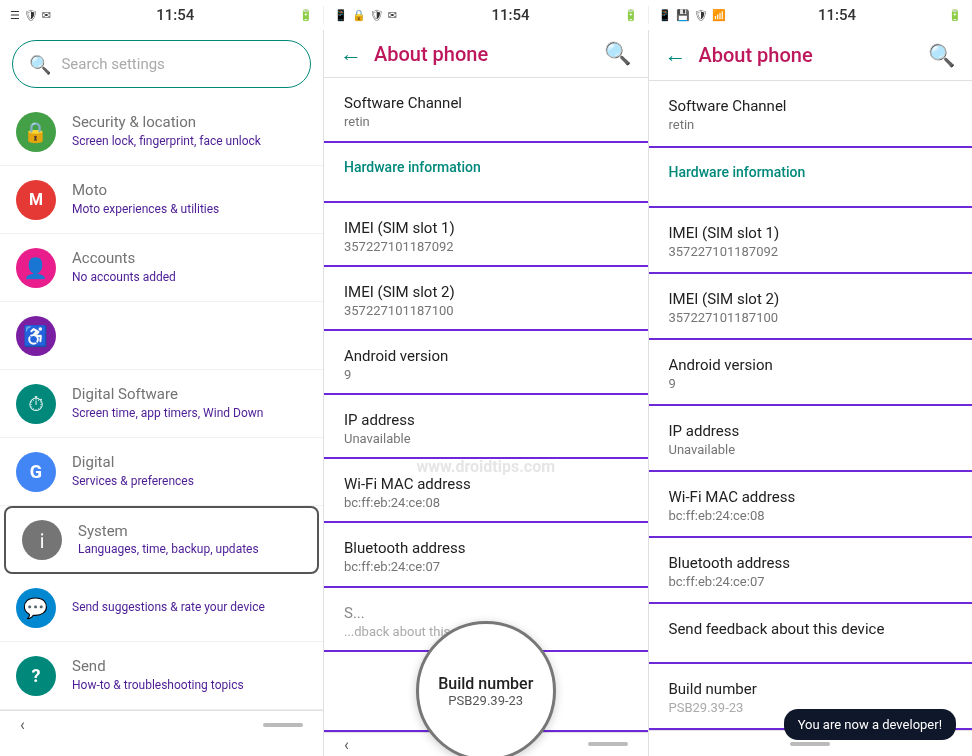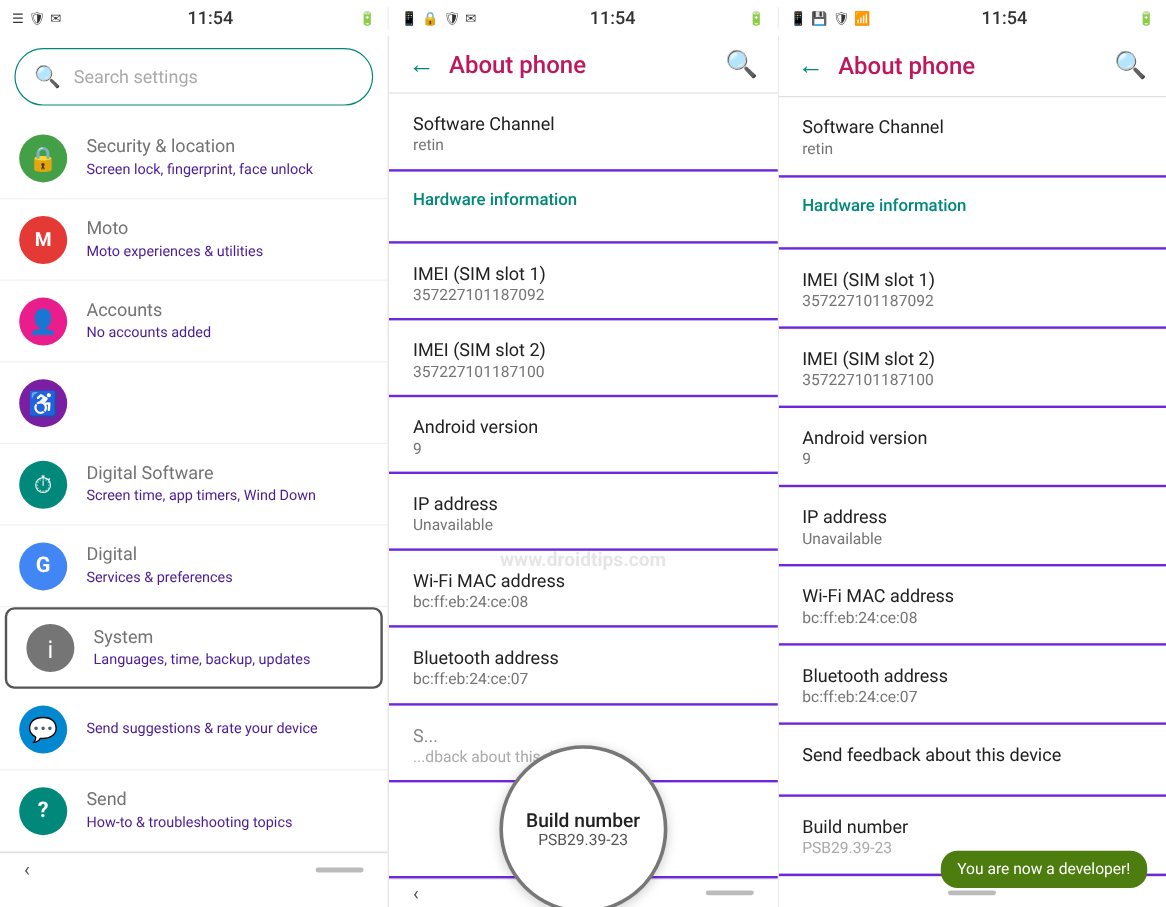--- a/index.html
+++ b/index.html
@@ -99,21 +99,21 @@
       display: flex; flex-direction: column;
       align-items: center; justify-content: center;
       z-index: 10;
       box-shadow: 0 2px 10px rgba(0,0,0,0.2);
     }
     .build-circle-title { font-size: 16px; font-weight: 500; color: #212121; }
     .build-circle-value { font-size: 13px; color: #555; }
 
     
     .toast {
-      background: #4d7c0f; color: #fff; padding: 8px 14px;
+      background: #0f172a; color: #fff; padding: 8px 14px;
       border-radius: 14px; font-size: 13px; white-space: nowrap;
       position: absolute; right: 16px; bottom: 16px;
       z-index: 20;
     }
 
     
     .ic-security { background: #43a047; }
     .ic-moto { background: #e53935; }
     .ic-accounts { background: #e91e8c; }
     .ic-accessibility { background: #7b1fa2; }

